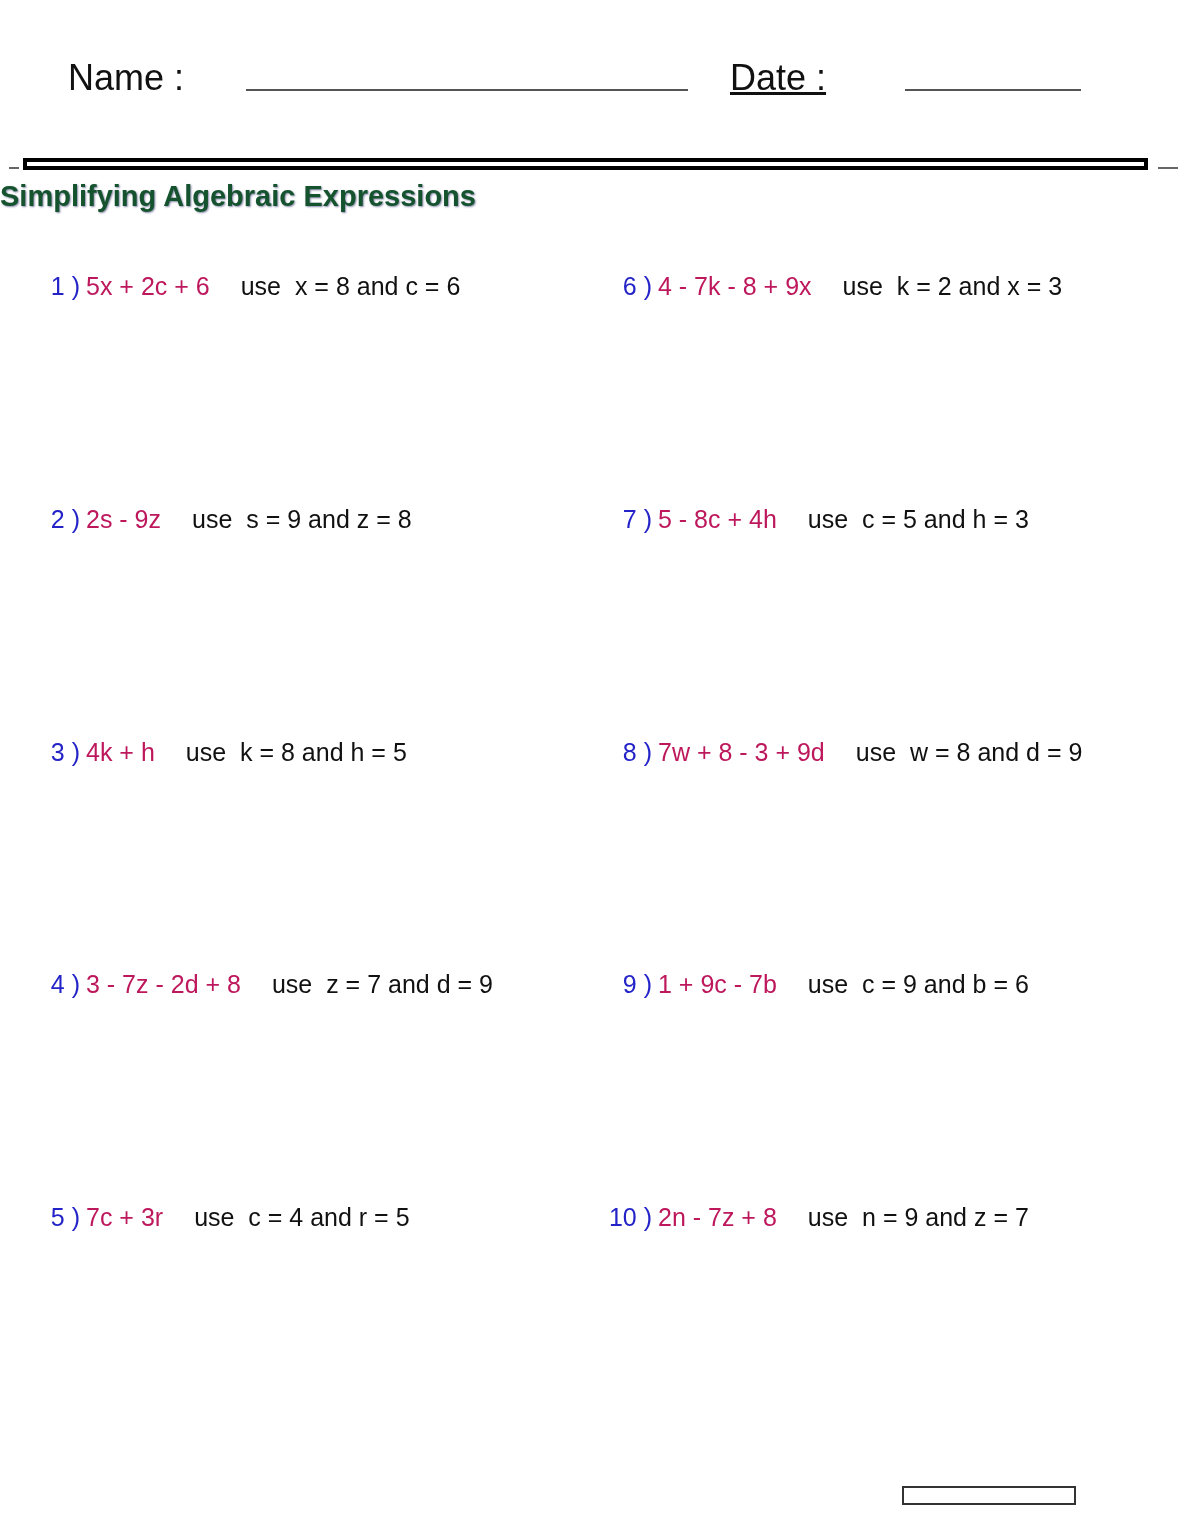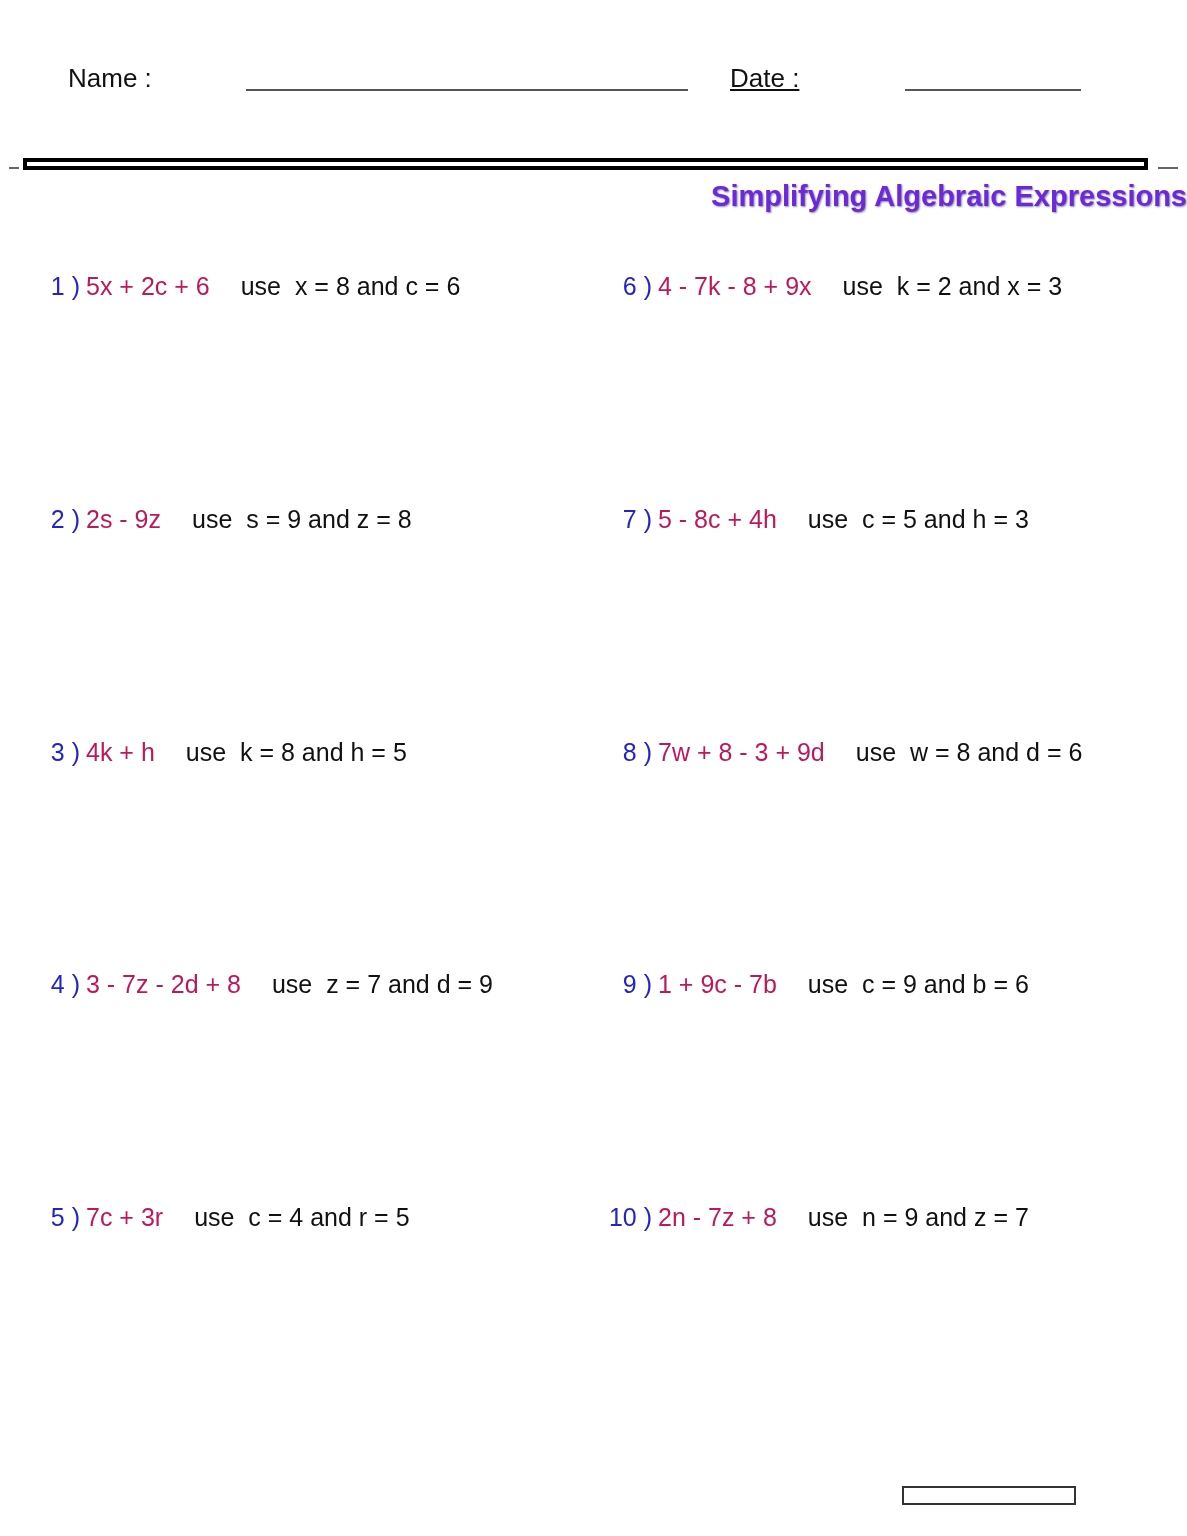--- a/index.html
+++ b/index.html
@@ -10,21 +10,21 @@
     body {
       width: 1187px;
       height: 1536px;
       position: relative;
       overflow: hidden;
       font-family: "Liberation Sans", sans-serif;
       color: #111111;
     }
     .header-label {
       position: absolute;
-      font-size: 26px;
+      font-size: 36px;
       color: #111111;
       top: 60px;
       line-height: 36px;
     }
     #name-label { left: 68px; }
     #date-label { left: 730px; text-decoration: underline; }
     .blank-line {
       position: absolute;
       height: 0;
       border-top: 2px solid #555555;
@@ -49,24 +49,24 @@
       border-top: 2px solid #666666;
     }
     #tick-left { left: 9px; width: 10px; }
     #tick-right { left: 1158px; width: 20px; }
 
     .worksheet-title {
       position: absolute;
       left: 0;
       width: 1187px;
       top: 178px;
-      text-align: right;
+      text-align: left;
       font-size: 29px;
       font-weight: bold;
-      color: #6d28d9;
+      color: #14532d;
       text-shadow: 1px 1px 2px #8888aa;
       line-height: 36px;
     }
 
     .problem {
       position: absolute;
       font-size: 25px;
       line-height: 30px;
       white-space: pre;
       display: flex;
@@ -139,21 +139,21 @@
   <span class="use">use  k = 2 and x = 3</span>
 </div>
 <div class="problem right" style="left:600px; top:504px;">
   <span class="num">7 )</span>
   <span class="expr">5 - 8c + 4h</span>
   <span class="use">use  c = 5 and h = 3</span>
 </div>
 <div class="problem right" style="left:600px; top:737px;">
   <span class="num">8 )</span>
   <span class="expr">7w + 8 - 3 + 9d</span>
-  <span class="use">use  w = 8 and d = 6</span>
+  <span class="use">use  w = 8 and d = 9</span>
 </div>
 <div class="problem right" style="left:600px; top:969px;">
   <span class="num">9 )</span>
   <span class="expr">1 + 9c - 7b</span>
   <span class="use">use  c = 9 and b = 6</span>
 </div>
 <div class="problem right" style="left:600px; top:1202px;">
   <span class="num">10 )</span>
   <span class="expr">2n - 7z + 8</span>
   <span class="use">use  n = 9 and z = 7</span>

